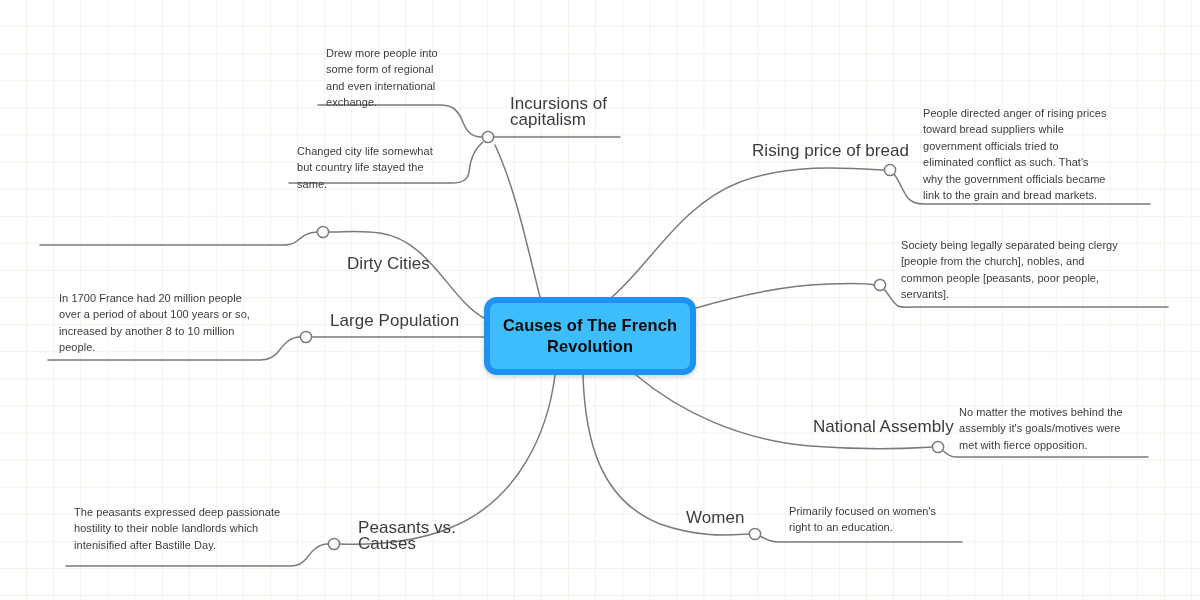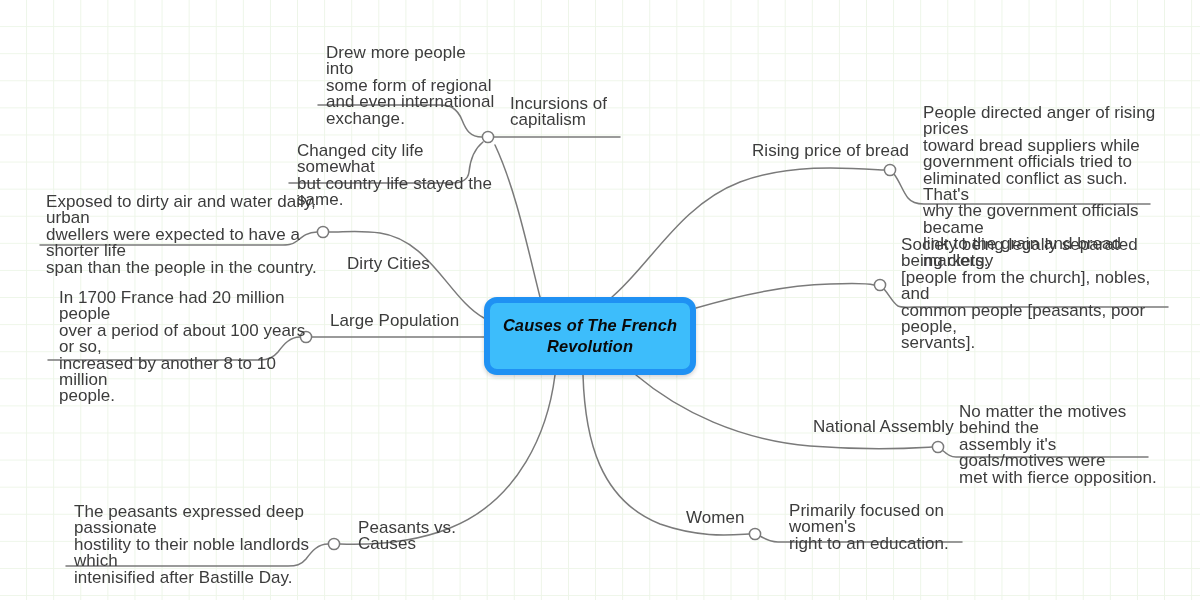--- a/index.html
+++ b/index.html
@@ -37,37 +37,36 @@
     color: #3c3c3c;
     font-size: 12.3px;
     line-height: 16.4px;
     letter-spacing: 0.05px;
     white-space: pre-line;
   }
   .branch-label {
     font-size: 17px;
   }
   .leaf-label {
-    font-size: 17px;
+    font-size: 11px;
   }
   #center-node {
     position: absolute;
     left: 484px;
     top: 297px;
     width: 212px;
     height: 78px;
     box-sizing: border-box;
     background: #3dbdfb;
     border: 6px solid #1f91f3;
     border-radius: 13px;
     display: flex;
     align-items: center;
     justify-content: center;
     box-shadow: 0 2px 4px rgba(0,0,0,0.18);
-    font-style: italic;
   }
   #center-node-text {
     color: #0a0a0a;
     font-size: 16.4px;
     font-weight: bold;
     line-height: 21px;
     text-align: center;
     letter-spacing: 0.15px;
     white-space: pre-line;
   }
@@ -152,23 +151,20 @@
 
   <div class="lbl leaf-label" style="left:326px; top:45px; width:170px;">Drew more people into
 some form of regional
 and even international
 exchange.</div>
 
   <div class="lbl leaf-label" style="left:297px; top:143px; width:200px;">Changed city life somewhat
 but country life stayed the
 same.</div>
 
-  <div class="lbl leaf-label" style="left:46px; top:194px; width:290px;">Exposed to dirty air and water daily, urban
-dwellers were expected to have a shorter life
-span than the people in the country.</div>
 
   <div class="lbl leaf-label" style="left:59px; top:290px; width:255px;">In 1700 France had 20 million people
 over a period of about 100 years or so,
 increased by another 8 to 10 million
 people.</div>
 
   <div class="lbl leaf-label" style="left:74px; top:504px; width:250px;">The peasants expressed deep passionate
 hostility to their noble landlords which
 intenisified after Bastille Day.</div>
 

